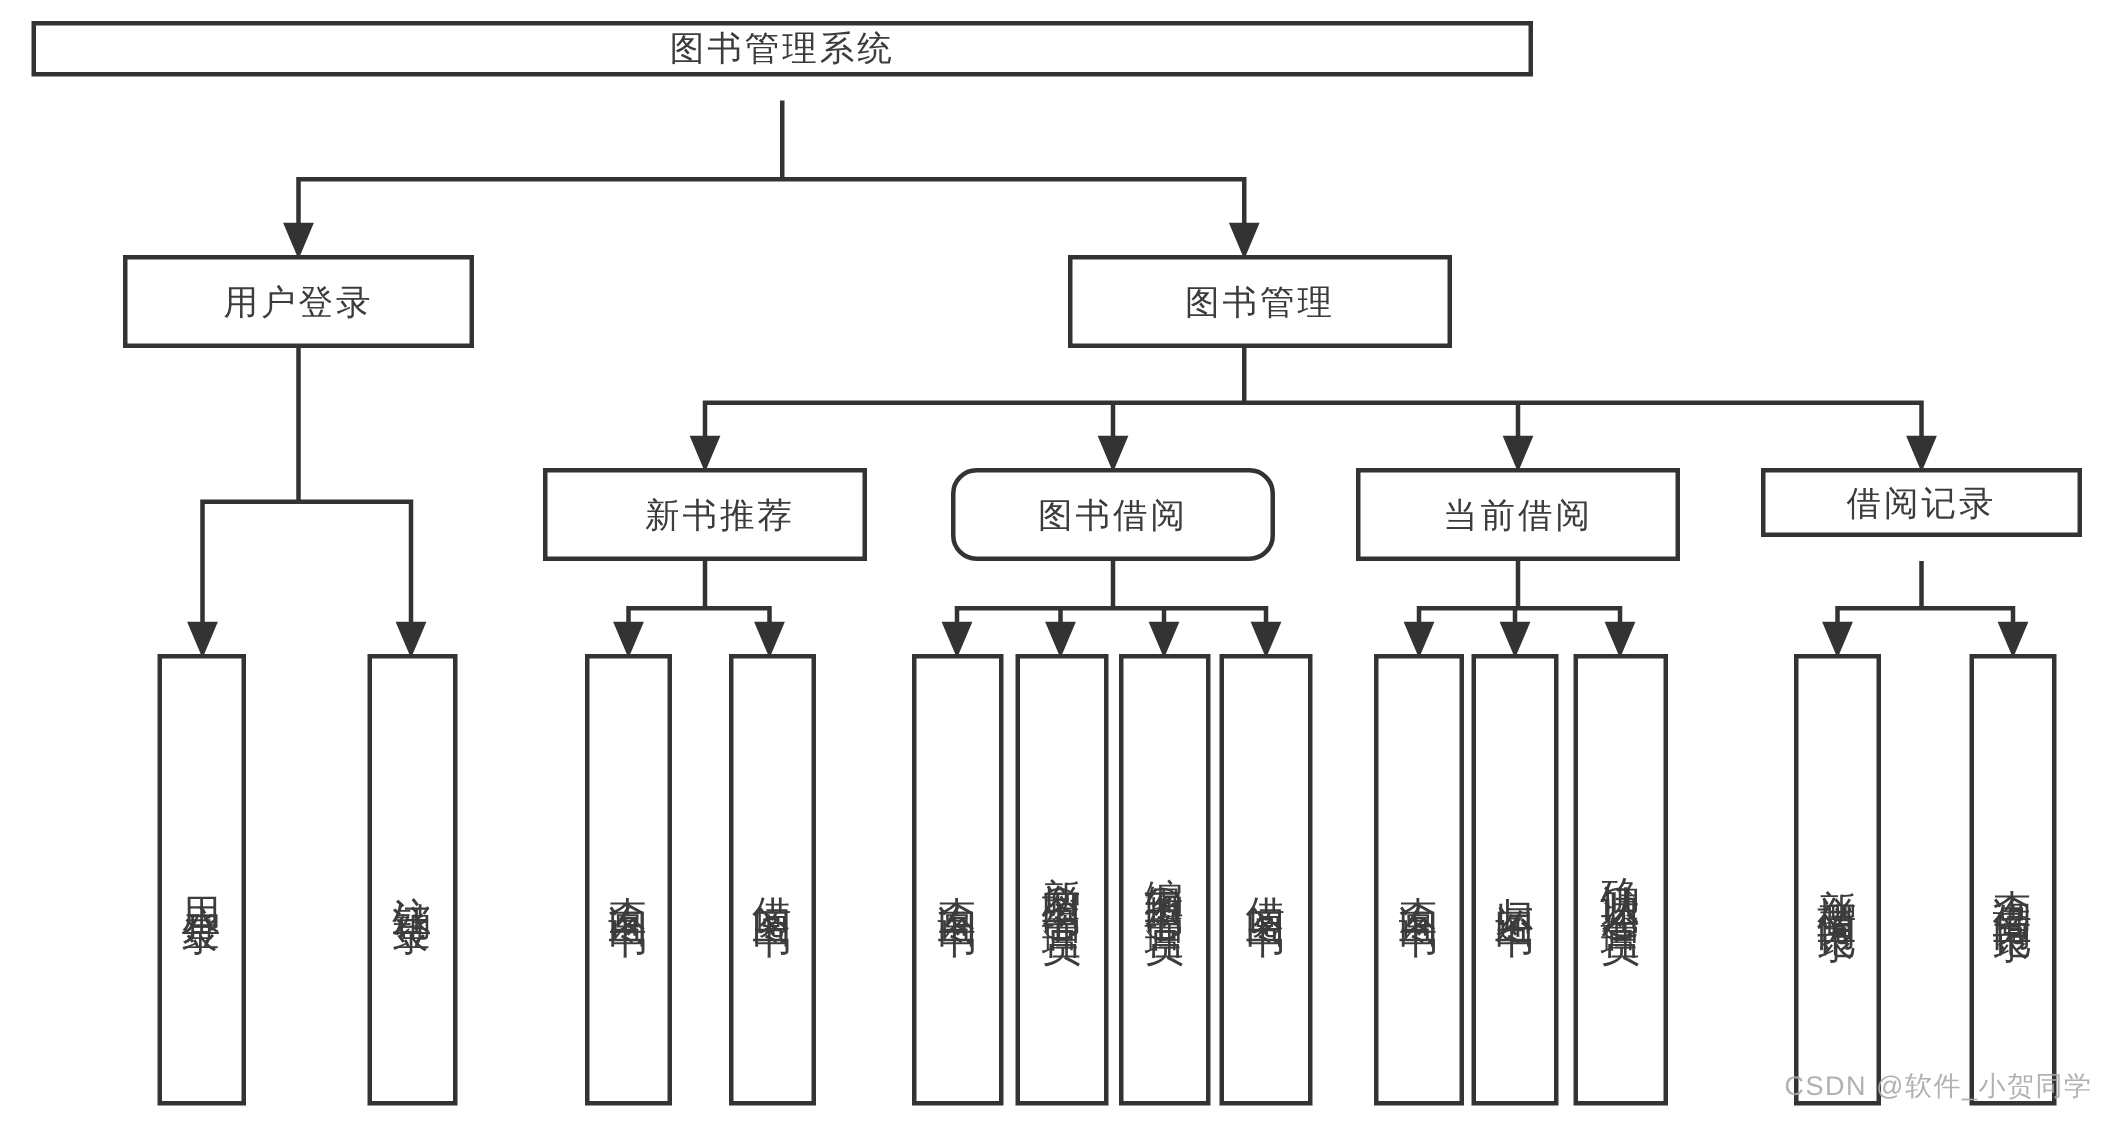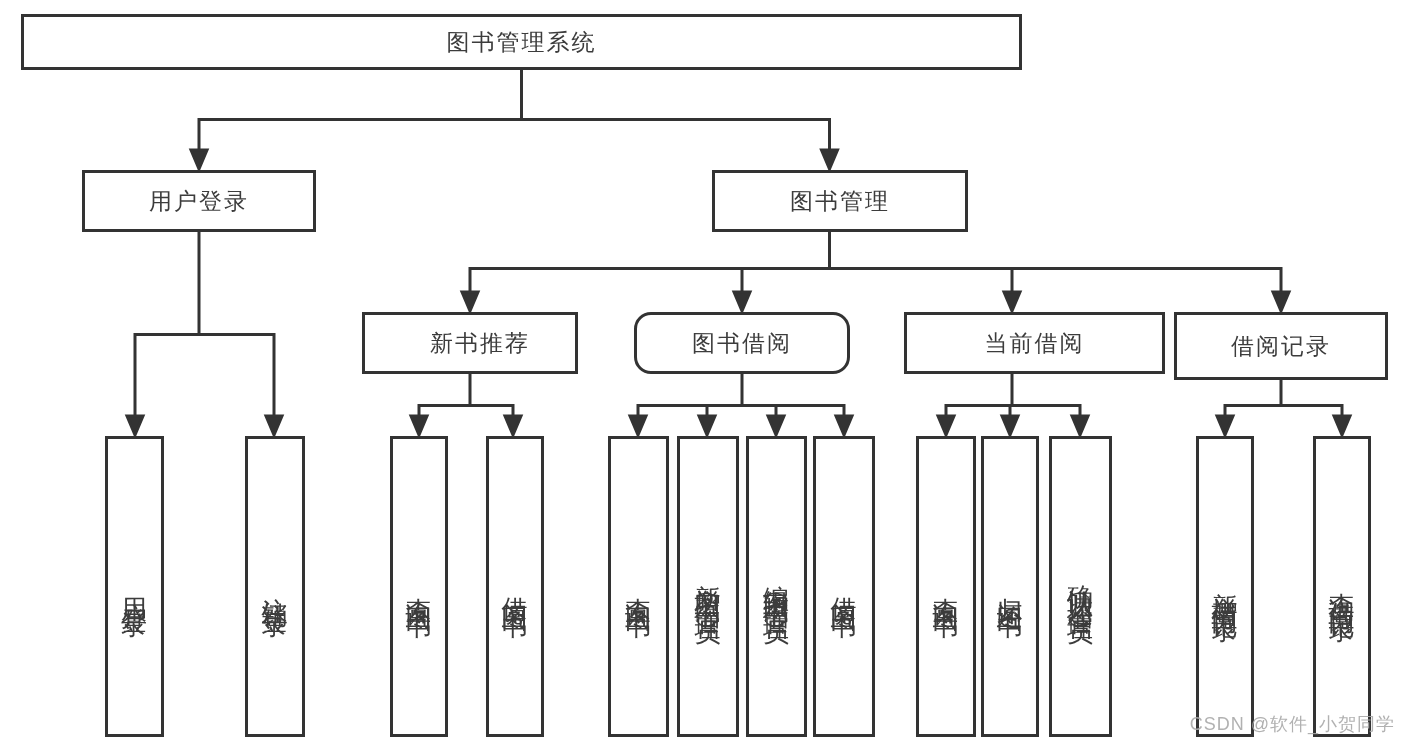--- a/index.html
+++ b/index.html
@@ -106,41 +106,41 @@
       <polygon points="1072,416 1088,416 1080,435"></polygon>
     </g>
 
     <g stroke="#333333" stroke-width="3" fill="#333333">
       <path fill="none" d="M1281,374 V407 M1223.5,405.5 H1343.5 M1225,407 V418 M1342,407 V418"></path>
       <polygon points="1217,416 1233,416 1225,435"></polygon>
       <polygon points="1334,416 1350,416 1342,435"></polygon>
     </g>
   </svg>
 
-  <div class="hnode" style="left:21px; top:14px; width:1001px; height:56px;">
+  <div class="hnode" style="left:21px; top:14px; width:1001px; height:37px;">
     <span>图书管理系统</span>
   </div>
 
   <div class="hnode" style="left:82px; top:170px; width:234px; height:62px;">
     <span>用户登录</span>
   </div>
   <div class="hnode" style="left:712px; top:170px; width:256px; height:62px;">
     <span>图书管理</span>
   </div>
 
   <div class="hnode" style="left:362px; top:312px; width:216px; height:62px;padding-left:20px;">
     <span>新书推荐</span>
   </div>
   <div class="hnode" style="left:634px; top:312px; width:216px; height:62px;border-radius:17px;">
     <span>图书借阅</span>
   </div>
-  <div class="hnode" style="left:904px; top:312px; width:261px; height:62px;">
+  <div class="hnode" style="left:904px; top:312px; width:216px; height:62px;">
     <span>当前借阅</span>
   </div>
-  <div class="hnode" style="left:1174px; top:312px; width:214px; height:68px;">
+  <div class="hnode" style="left:1174px; top:312px; width:214px; height:46px;">
     <span>借阅记录</span>
   </div>
 
   <div class="vnode" style="left:105px; top:436px; width:59px; height:301px;">
     <span>用户登录</span>
   </div>
   <div class="vnode" style="left:245px; top:436px; width:60px; height:301px;">
     <span>注销登录</span>
   </div>
 

